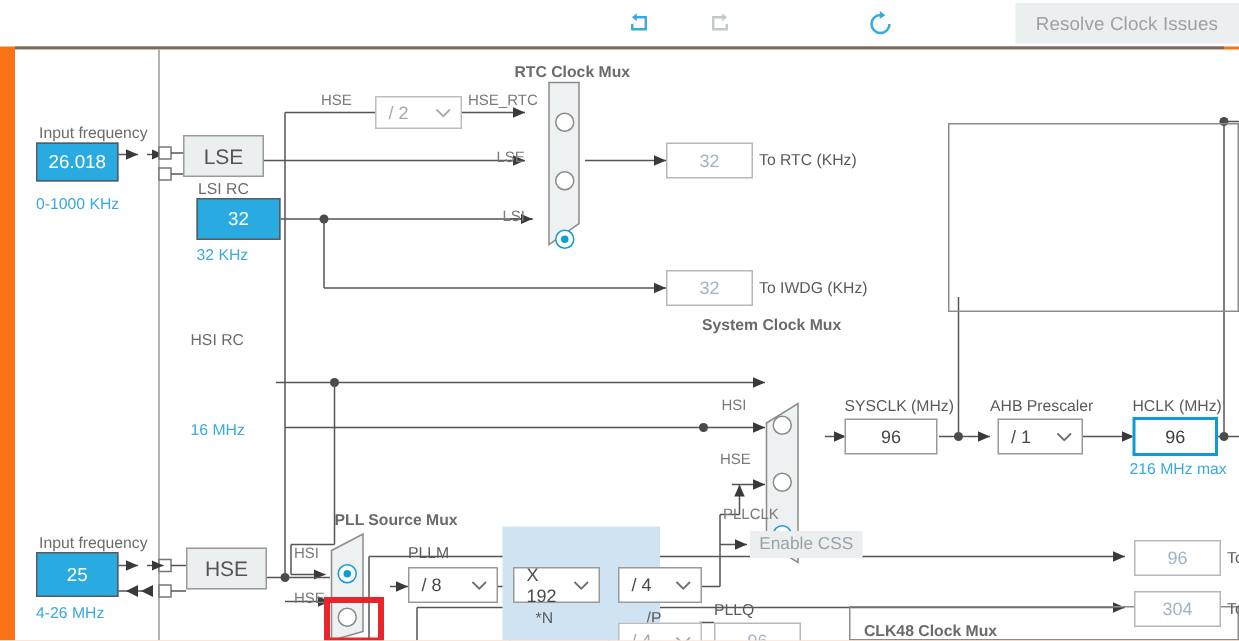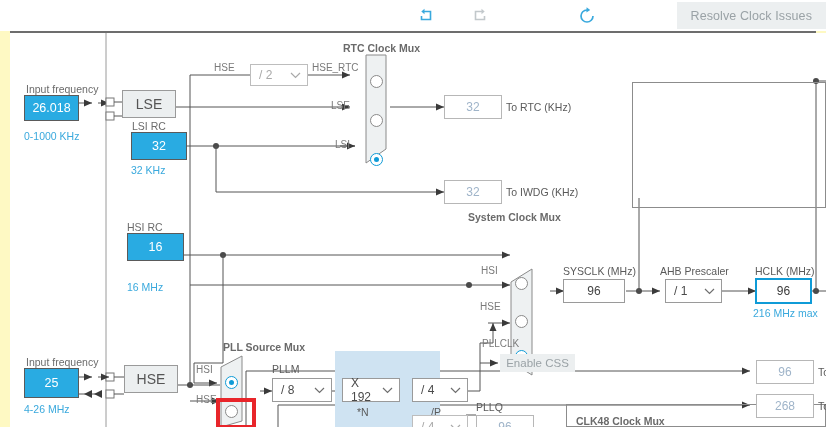--- a/index.html
+++ b/index.html
@@ -3,21 +3,21 @@
 <meta charset="utf-8">
 <style>
   * { box-sizing: border-box; }
   html, body {
     margin: 0; padding: 0;
     width: 826px; height: 427px;
     overflow: hidden;
     background: #ffffff;
     font-family: "Liberation Sans", sans-serif;
   }
-  #root { position: relative; width: 826px; height: 427px; background:#fef9c3; }
+  #root { position: relative; width: 826px; height: 427px; background:#f97316; }
 
   
   .toolbar {
     position: absolute; left:0; top:0; width:826px; height:31px;
     background:#ffffff;
   }
   .tb-icon {
     position: absolute; top: 4px; width: 24px; height: 24px;
     display:flex; align-items:center; justify-content:center;
   }
@@ -295,21 +295,20 @@
     <div class="lbl sig" style="left:321px; top:67px;">LSE</div>
     <div class="lbl sig" style="left:325px; top:106px;">LSI</div>
 
     <div class="vbox readonly" style="left:434px; top:62px; width:58px; height:24px;">32</div>
     <div class="lbl dark" style="left:496px; top:68px;">To RTC (KHz)</div>
 
     <div class="vbox readonly" style="left:434px; top:147px; width:58px; height:24px;">32</div>
     <div class="lbl dark" style="left:496px; top:153px;">To IWDG (KHz)</div>
 
     <div class="lbl" style="left:117px; top:188px;">HSI RC</div>
-    <div class="vbox cyan" style="left:117px; top:200px; width:57px; height:28px;">16</div>
     <div class="lbl blue" style="left:117px; top:248px;">16 MHz</div>
 
     <div class="lbl bold" style="left:458px; top:178px;">System Clock Mux</div>
     <div class="mux" style="left:500px; top:235px;">
       <svg width="30" height="108" viewBox="0 0 30 108">
         <path d="M1,14 L22,1 L22,107 L1,94 Z" fill="#eef1f2" stroke="#8a8a8a" stroke-width="1"></path>
       </svg>
     </div>
     <div class="radio" style="left:505px; top:244px;"></div>
     <div class="radio" style="left:505px; top:282px;"></div>
@@ -400,17 +399,17 @@
     <div class="vbox grey" style="left:490px; top:321px; width:75px; height:18px; font-size:11.5px;text-align:center;">Enable CSS</div>
 
     <div class="gbox" style="left:556px; top:371px; width:260px; height:23px;"></div>
     <div class="lbl bold" style="left:566px; top:382px;">CLK48 Clock Mux</div>
 
     <div class="gbox" style="left:622px; top:49px; width:194px; height:126px;"></div>
 
     <div class="vbox readonly" style="left:746px; top:327px; width:58px; height:24px;">96</div>
     <div class="lbl dark" style="left:808px; top:333px;">To</div>
 
-    <div class="vbox readonly" style="left:746px; top:361px; width:58px; height:24px;">268</div>
+    <div class="vbox readonly" style="left:746px; top:361px; width:58px; height:24px;">304</div>
     <div class="lbl dark" style="left:808px; top:367px;">To</div>
 
   </div>
 </div>
 
 </body></html>

